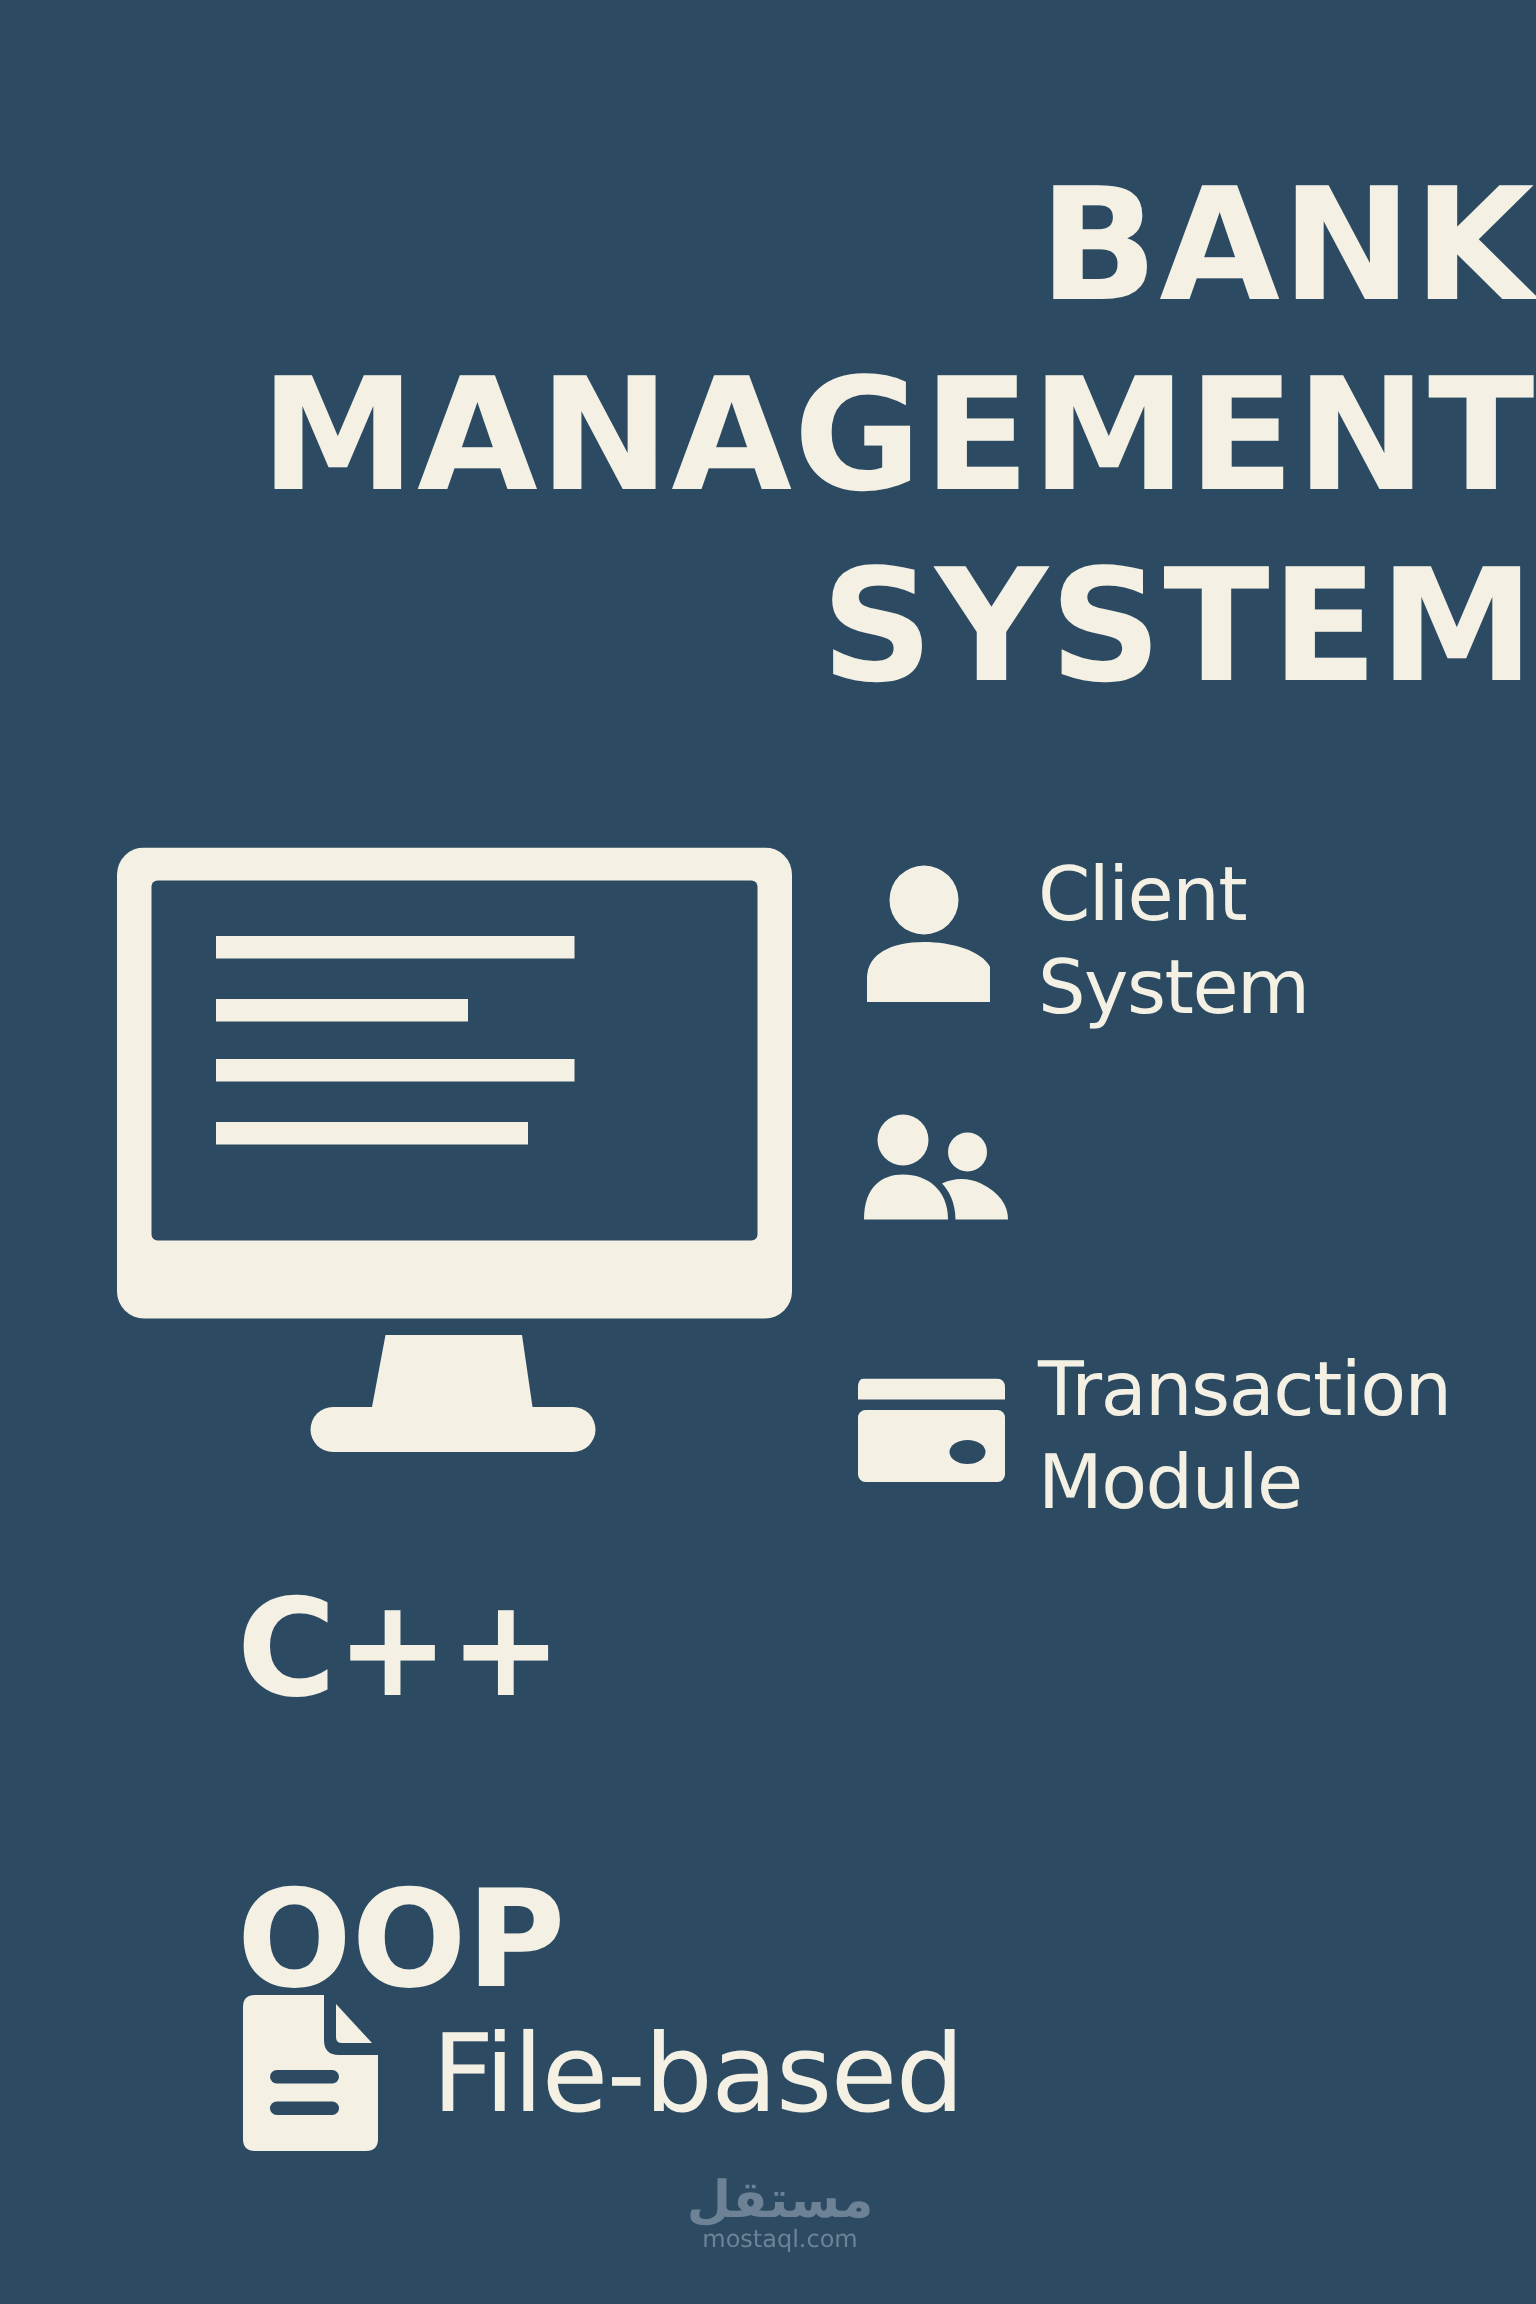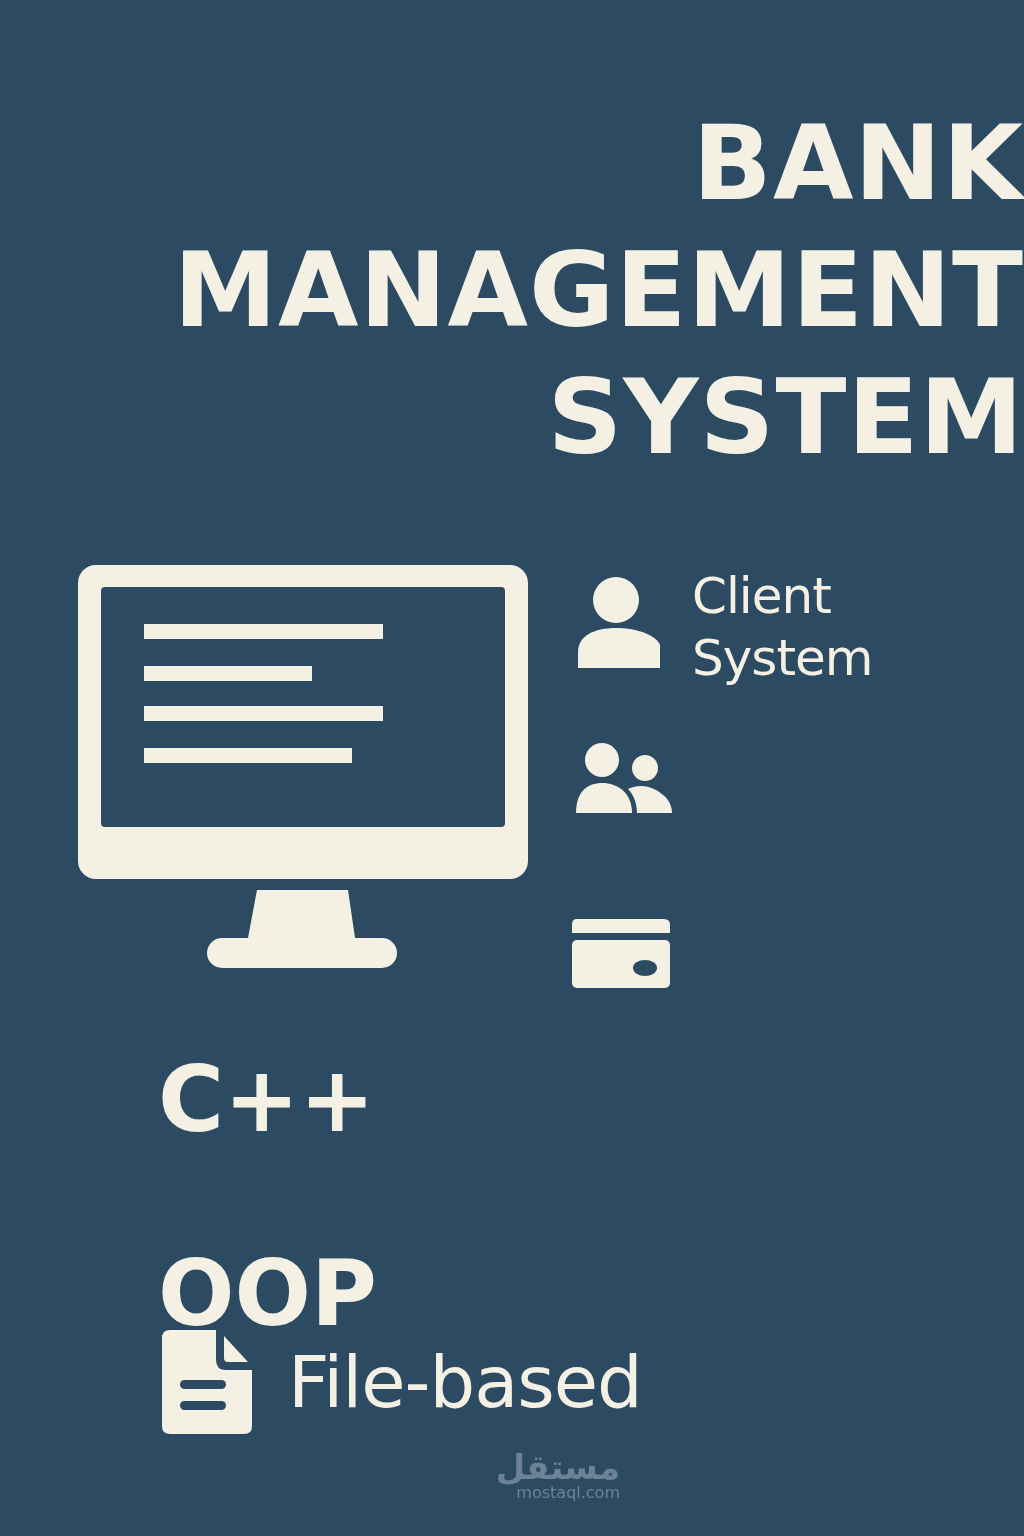--- a/index.html
+++ b/index.html
@@ -22,21 +22,21 @@
   .feature .icon { position:absolute; left:0; }
   .feature .label {
     position:absolute; left:122px; top:0;
     font-size:50px; line-height:62px; white-space:nowrap;
     letter-spacing:-1px;
   }
   .tech { position:absolute; left:158px; font-weight:bold; font-size:90px; line-height:100px; }
   .filebased { position:absolute; left:162px; top:1330px; height:102px; width:560px; }
   .filebased .label { position:absolute; left:126px; top:4px; font-size:72px; line-height:96px; letter-spacing:-1px; }
   .watermark {
-    position:absolute; left:420px; top:1450px; width:200px; text-align:right;
+    position:absolute; left:420px; top:1450px; width:200px; text-align:center;
     color:#6d8295; font-family:"DejaVu Sans", sans-serif;
   }
   .watermark .ar { font-size:34px; font-weight:bold; line-height:34px; }
   .watermark .en { font-size:16px; line-height:18px; }
 </style>
 </head>
 <body>
 
 <div class="title">
   <div>BANK</div>
@@ -83,20 +83,24 @@
   </div>
 
   <div class="feature" style="top:330px">
     <span class="icon" style="top:24px">
       <svg width="102" height="70" viewBox="0 0 102 70">
         <path d="M6,0 L94,0 Q100,0 100,6 L100,14 L2,14 L2,6 Q2,0 6,0 Z" fill="#f4f1e4"></path>
         <rect x="2" y="21" width="98" height="48" rx="5" fill="#f4f1e4"></rect>
         <ellipse cx="75" cy="49" rx="12" ry="8" fill="#2c4b63"></ellipse>
       </svg>
     </span>
+    <div class="label" style="top:0">
+      <div>Transaction</div>
+      <div>Module</div>
+    </div>
   </div>
 </div>
 
 <div class="tech" style="top:1050px">C++</div>
 <div class="tech" style="top:1244px">OOP</div>
 
 <div class="filebased">
   <span style="position:absolute;left:0;top:0">
     <svg width="90" height="104" viewBox="0 0 90 104">
       <path d="M8,0 L54,0 L54,30 Q54,40 64,40 L90,40 L90,96 Q90,104 82,104 L8,104 Q0,104 0,96 L0,8 Q0,0 8,0 Z" fill="#f4f1e4"></path>

